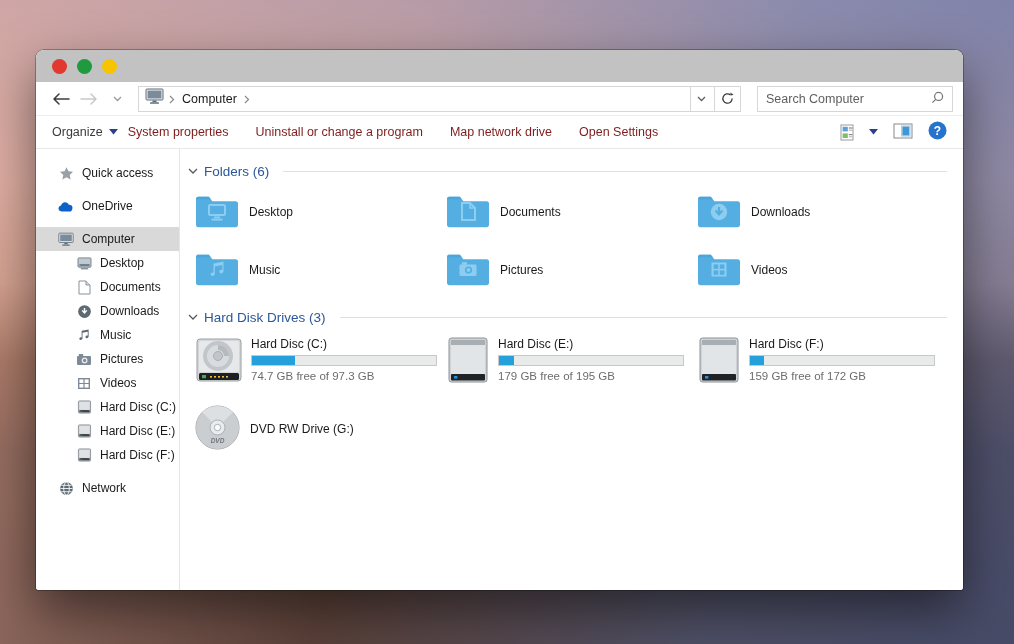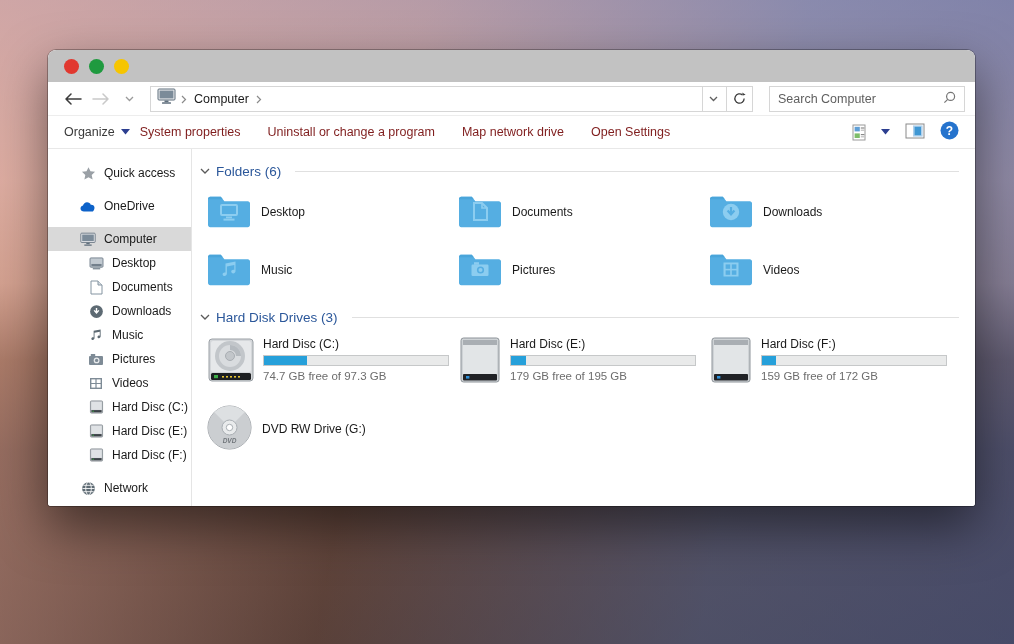--- a/index.html
+++ b/index.html
@@ -7,21 +7,21 @@
   body {
     font-family:"Liberation Sans", sans-serif;
     position:relative;
     background-image:
       linear-gradient(100deg, rgba(238,178,163,.60) 0%, rgba(231,172,160,.30) 38%, rgba(118,130,176,.55) 72%, rgba(98,112,165,.6) 100%),
       linear-gradient(to bottom, #a194aa 0%, #c5a49d 28%, #b08a77 44%, #55351f 56%, #2b1a10 70%, #1d120c 100%);
   }
 
   
   .window {
-    position:absolute; left:48px; top:50px; width:927px; height:456px;
+    position:absolute; left:36px; top:50px; width:927px; height:540px;
     background:#fff; border-radius:8px 8px 3px 3px;
     box-shadow:0 20px 50px rgba(0,0,0,.5), 0 0 0 1px rgba(0,0,0,.28);
     display:flex; flex-direction:column; overflow:hidden;
   }
   .titlebar { height:32px; background:#c2c2c2; border-radius:8px 8px 0 0; display:flex; align-items:center; padding-left:16px; flex:0 0 auto; }
   .lights { display:flex; gap:10px; }
   .light { width:15px; height:15px; border-radius:50%; }
   .light.red { background:#e1382f; }
   .light.green { background:#1f9a3f; }
   .light.yellow { background:#f6c500; }
@@ -40,21 +40,21 @@
   
   .toolbar { height:33px; display:flex; align-items:center; padding:0 16px; gap:10px; border-bottom:1px solid #e8e8e8; flex:0 0 auto; font-size:12.5px; background:#fff; }
   .organize { display:flex; align-items:center; gap:6px; color:#3a3a3a; cursor:default; }
   .tb-link { color:#7f1d1d; cursor:default; white-space:nowrap; }
   .tb-right { margin-left:auto; display:flex; align-items:center; gap:15px; }
   .views-wrap { display:flex; align-items:center; gap:7px; }
 
   
   .content { flex:1; display:flex; min-height:0; background:#fff; }
   .sidebar { width:144px; border-right:1px solid #e5e5e5; padding-top:12px; font-size:12px; color:#1a1a1a; flex:0 0 auto; }
-  .side-item { height:24px; display:flex; align-items:center; gap:8px; padding-left:32px; white-space:nowrap; cursor:default; }
+  .side-item { height:24px; display:flex; align-items:center; gap:8px; padding-left:22px; white-space:nowrap; cursor:default; }
   .side-item.lvl1 { padding-left:40px; }
   .side-item.gap { margin-top:9px; }
   .side-item.selected { background:#d9d9d9; }
   .side-item .ic { width:16px; height:16px; display:flex; align-items:center; justify-content:center; flex:0 0 auto; }
 
   .main { flex:1; padding:10px 16px 6px 8px; overflow:hidden; }
   .sec-head { display:flex; align-items:center; height:20px; margin:2px 0 8px; gap:6px; }
   .sec-title { color:#2b579a; font-size:13.5px; white-space:nowrap; }
   .sec-rule { flex:1; height:1px; background:#e0e0e0; margin-left:8px; }
 

